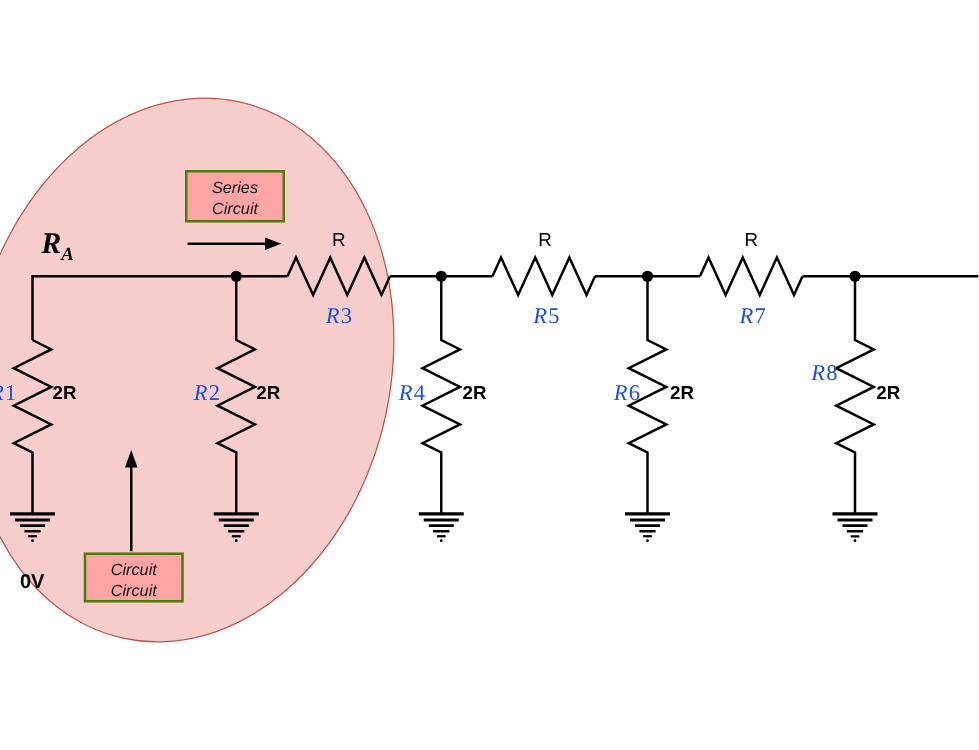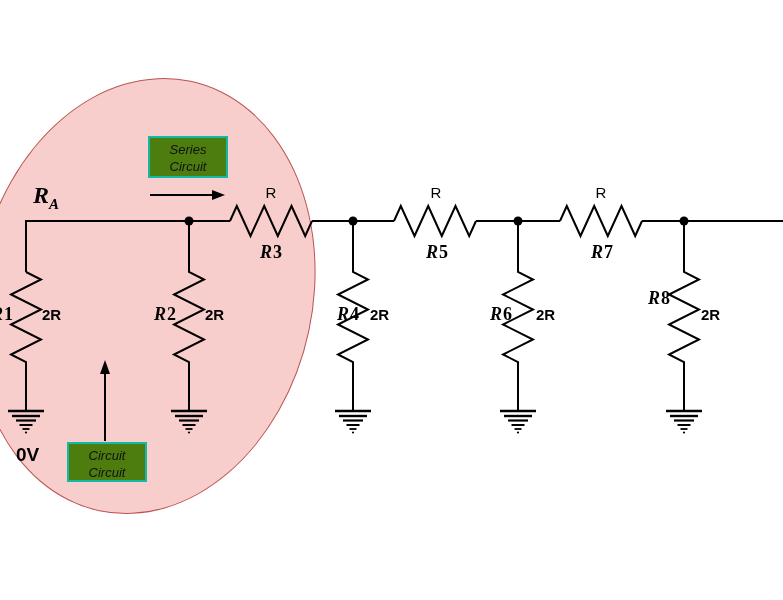--- a/index.html
+++ b/index.html
@@ -10,33 +10,33 @@
   .ellipse{
     position:absolute;left:-23px;top:76px;width:336px;height:440px;
     background:#f8cecc;border:1.6px solid #b85450;border-radius:50%;
     transform:rotate(12deg);box-sizing:border-box;
   }
   svg.wires{position:absolute;left:0;top:0;}
   .lbl{position:absolute;color:#000;white-space:nowrap;}
   .rtop{width:30px;text-align:center;font-size:15px;}
   .rval{font-size:15px;font-weight:bold;}
   .rname{
-    font-family:"Liberation Serif",serif;color:#000000;
-    font-size:18px;font-weight:700;
+    font-family:"Liberation Serif",serif;color:#1d4ed8;
+    font-size:18px;font-weight:400;
   }
   .rname i{font-style:italic;letter-spacing:1px;}
   .rname span{font-style:normal;}
   .sname{width:44px;text-align:center;}
   .shunt-name{transform:translateX(-100%);}
   .ra{font-family:"Liberation Serif",serif;font-size:24px;font-weight:600;text-align:center;}
   .ra i{font-style:italic;}
   .ra sub{font-size:15px;font-style:italic;font-weight:600;}
-  .zerov{font-size:19px;font-weight:bold;}
+  .zerov{font-size:16px;font-weight:bold;margin-top:13px;}
   .callout{
-    position:absolute;width:80px;background:#4d7c0f;border:2px solid #14b8a6;
+    position:absolute;width:80px;background:#fca5a5;border:2px solid #4d7c0f;
     box-sizing:border-box;text-align:center;font-style:italic;font-size:13px;
     color:#111;line-height:17px;padding-top:3px;
   }
   .callout div{pointer-events:none;}
 </style>
 </head>
 <body>
 
 <div class="canvas">
 
@@ -117,21 +117,21 @@
   <div class="lbl rname sname" style="left:580px;top:242px;text-align:center;">
     <i>R</i><span>7</span>
   </div>
 
   <div class="lbl rname shunt-name" style="left:13px;top:304px;">
     <i>R</i><span>1</span>
   </div>
   <div class="lbl rname shunt-name" style="left:176px;top:304px;">
     <i>R</i><span>2</span>
   </div>
-  <div class="lbl rname shunt-name" style="left:359px;top:304px;">
+  <div class="lbl rname shunt-name" style="left:340px;top:304px;">
     <i>R</i><span>4</span>
   </div>
   <div class="lbl rname shunt-name" style="left:512px;top:304px;">
     <i>R</i><span>6</span>
   </div>
   <div class="lbl rname shunt-name" style="left:670px;top:288px;">
     <i>R</i><span>8</span>
   </div>
 
   <div class="lbl rval" style="left:42px;top:306px;">2R</div>

